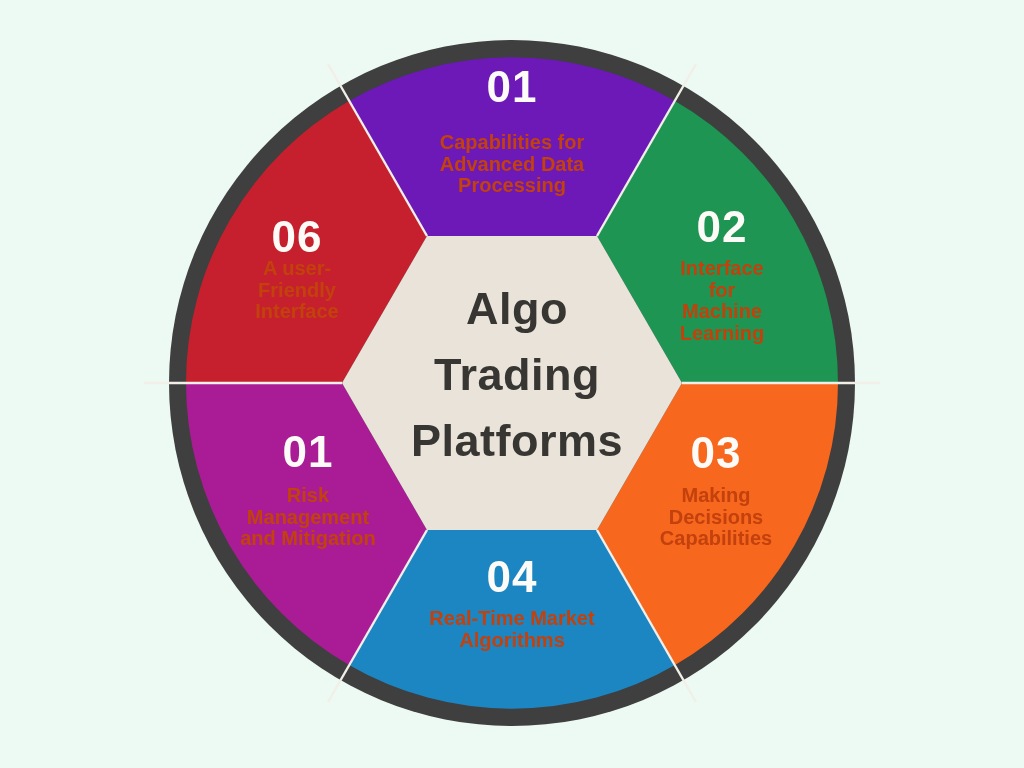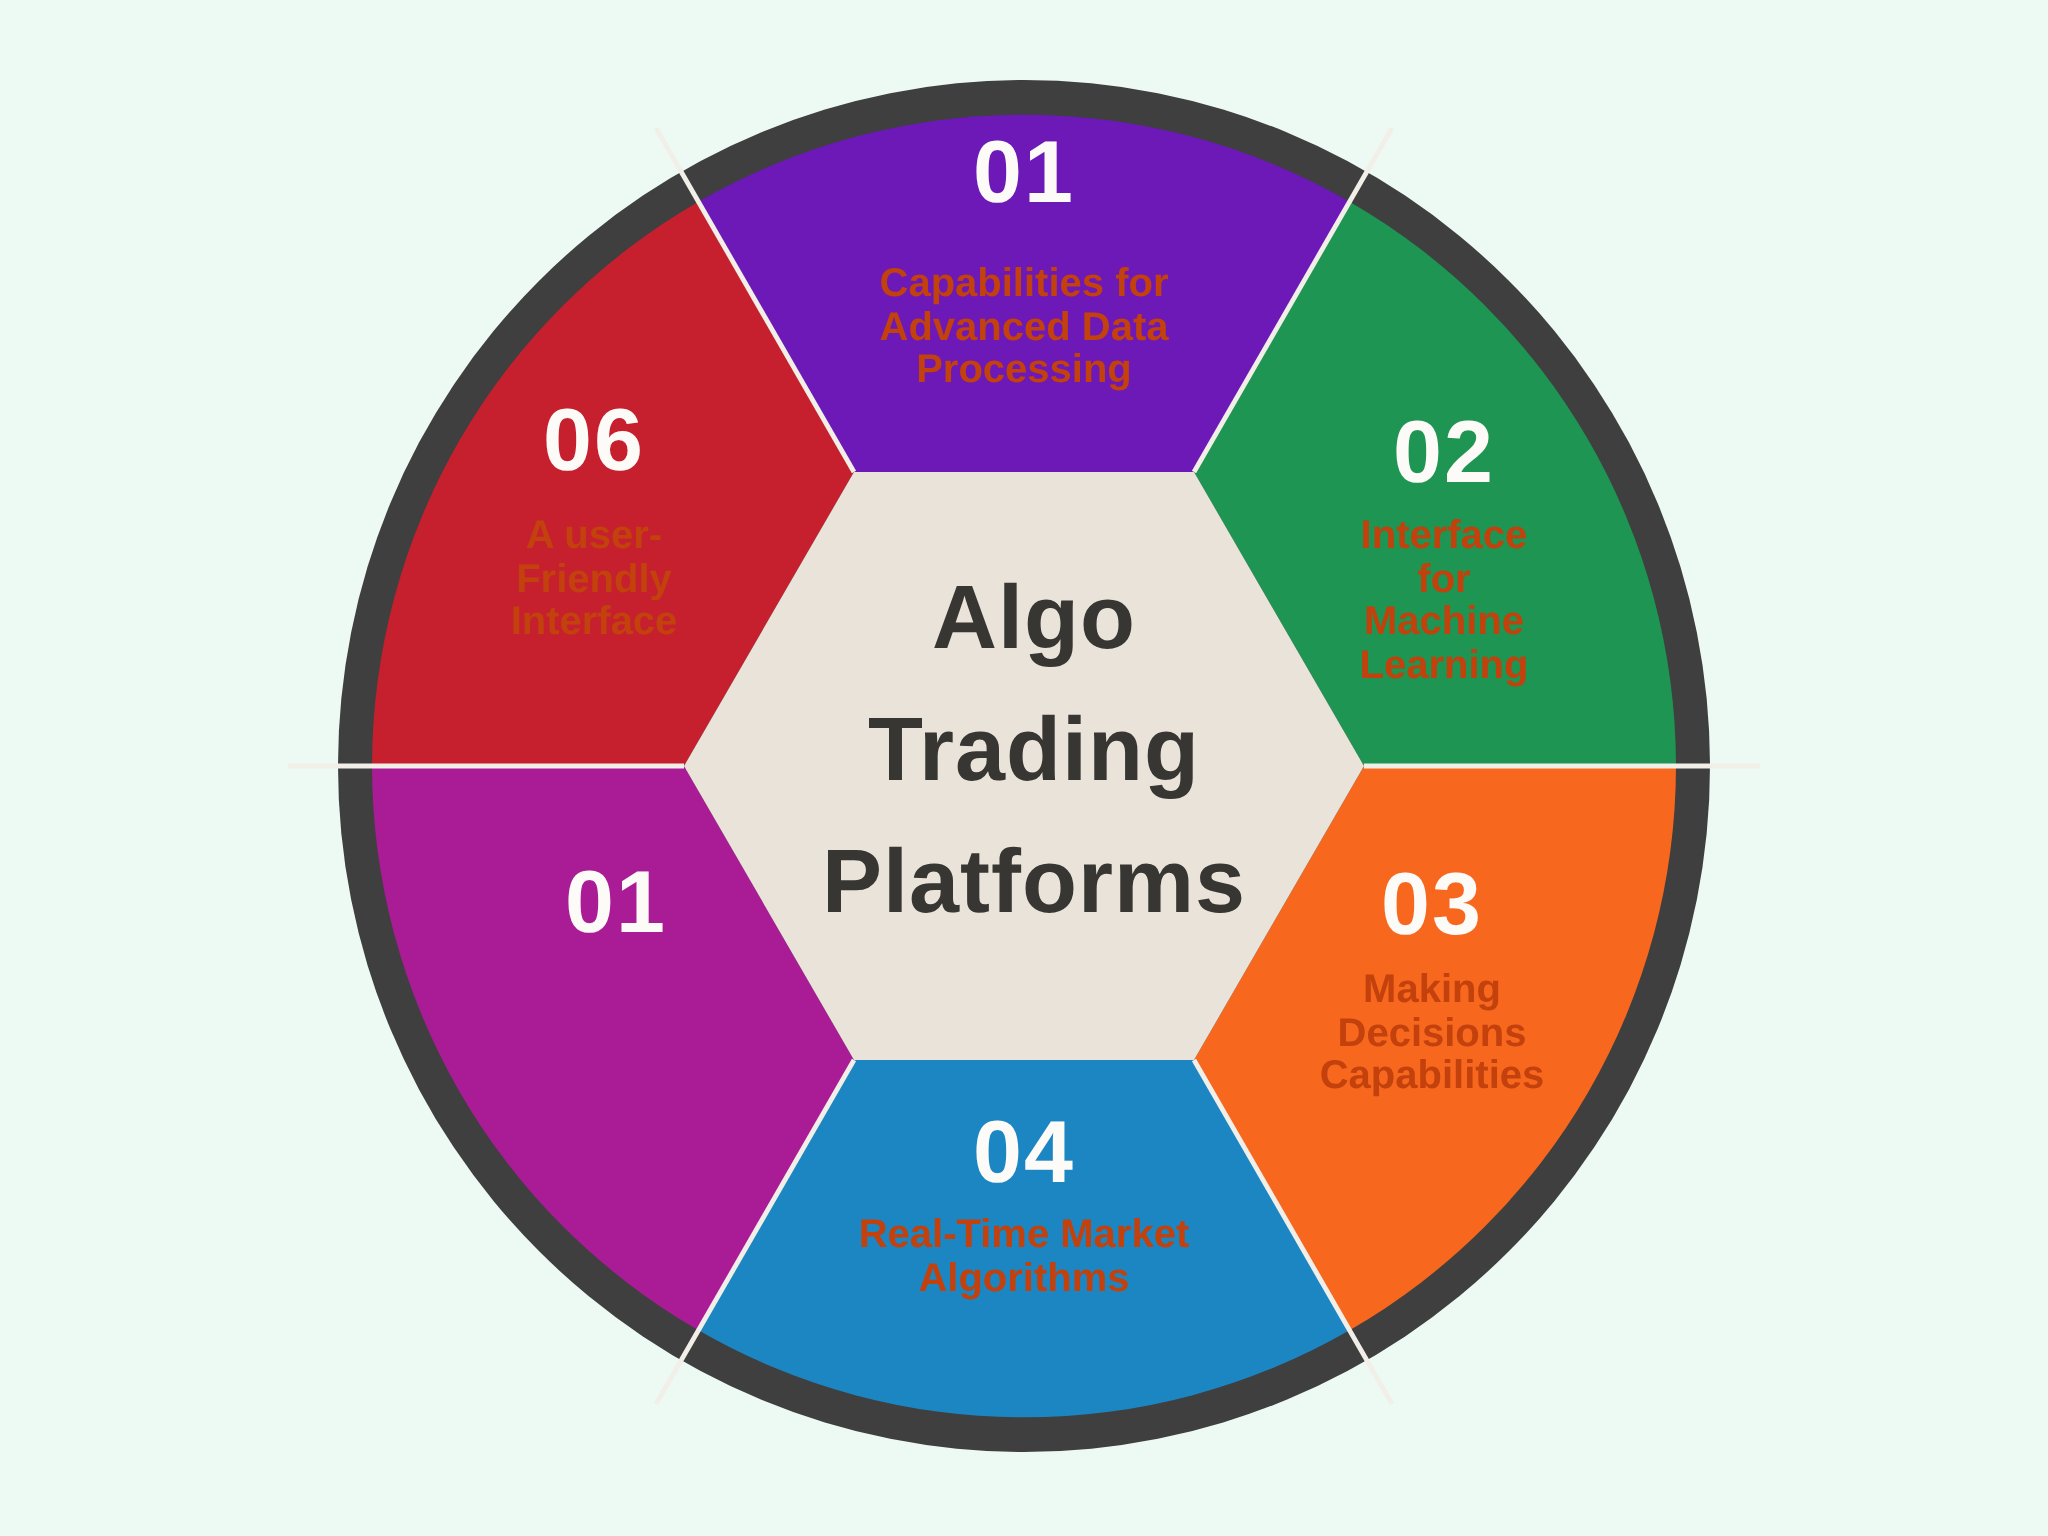--- a/index.html
+++ b/index.html
@@ -50,21 +50,21 @@
     text-align: center;
     white-space: pre-line;
     letter-spacing: 0.5px;
   }
   
   .n1 { left: 512px; top: 87px; }
   .n2 { left: 722px; top: 227px; }
   .n3 { left: 716px; top: 453px; }
   .n4 { left: 512px; top: 577px; }
   .n5 { left: 308px; top: 452px; }
-  .n6 { left: 297px; top: 221px; }
+  .n6 { left: 297px; top: 237px; }
   
   .l1 { left: 512px; top: 164px; }
   .l2 { left: 722px; top: 301px; }
   .l3 { left: 716px; top: 517px; }
   .l4 { left: 512px; top: 629px; }
   .l5 { left: 308px; top: 517px; }
   .l6 { left: 297px; top: 290px; }
 </style>
 </head>
 <body>
@@ -117,19 +117,22 @@
   <div class="num n3">03</div>
   <div class="lbl l3">Making
 Decisions
 Capabilities</div>
 
   <div class="num n4">04</div>
   <div class="lbl l4">Real-Time Market
 Algorithms</div>
 
   <div class="num n5">01</div>
+  <div class="lbl l5">Risk
+Management
+and Mitigation</div>
 
   <div class="num n6">06</div>
   <div class="lbl l6">A user-
 Friendly
 Interface</div>
 
 </div>
 
 </body></html>

